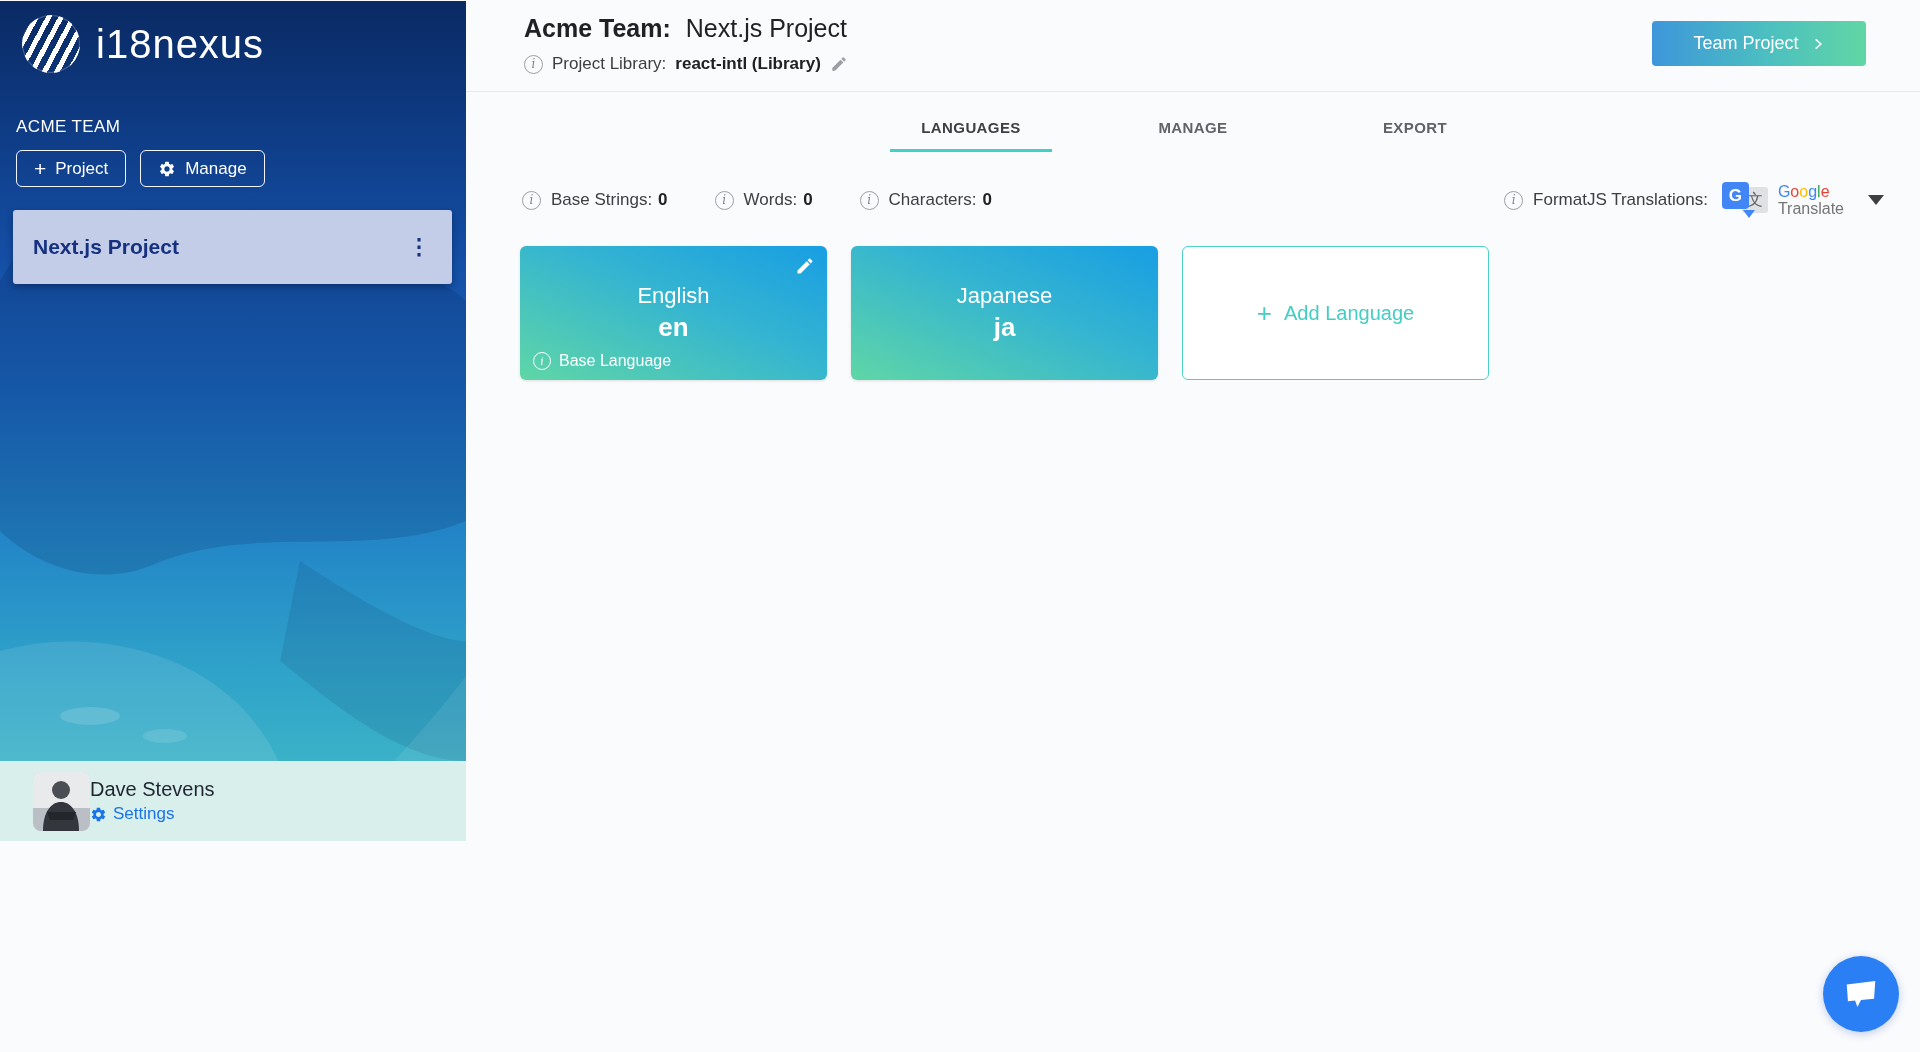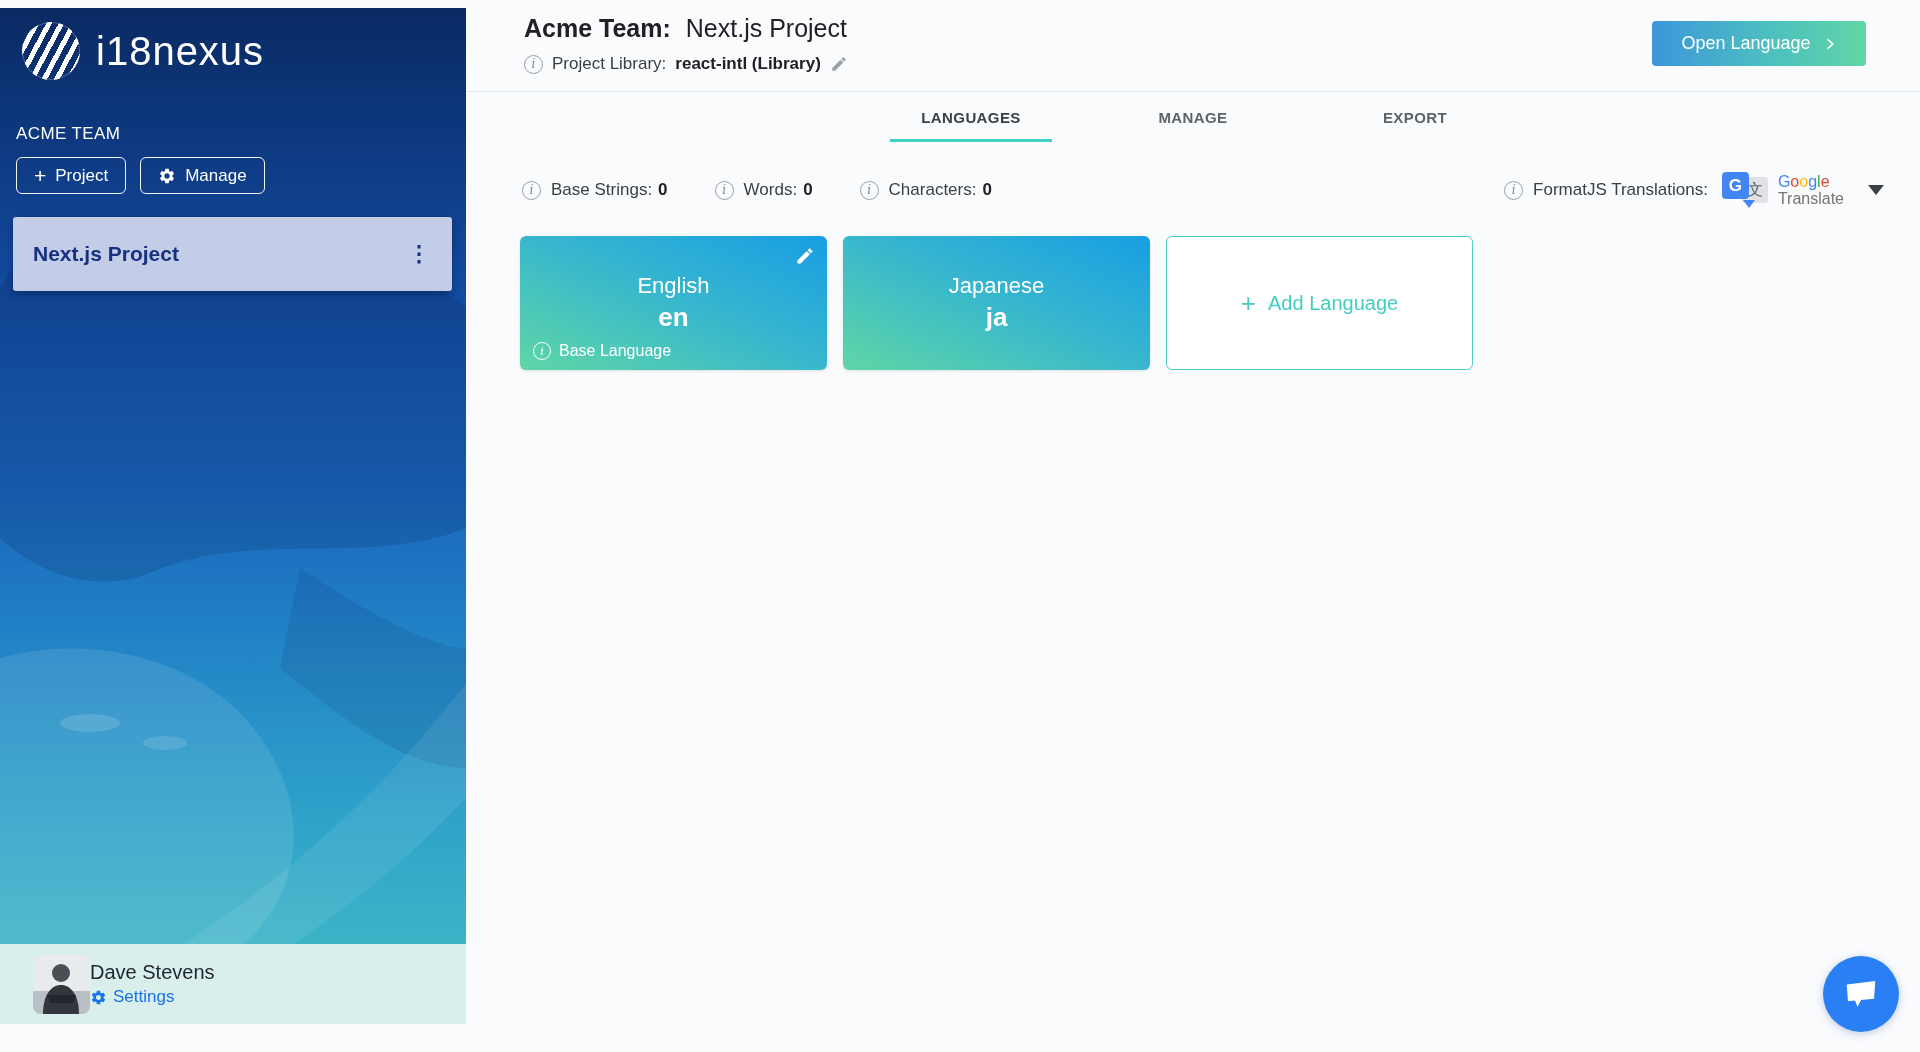--- a/index.html
+++ b/index.html
@@ -1,20 +1,20 @@
 <!DOCTYPE html>
 <html><head>
 <meta charset="utf-8">
 <style>
   * { margin:0; padding:0; box-sizing:border-box; }
   html,body { width:1920px; height:1052px; overflow:hidden;
     font-family:"Liberation Sans", sans-serif; background:#fafbfd; }
 
   
-  .sidebar { position:absolute; left:0; top:8px; width:466px; height:1016px;
+  .sidebar { position:absolute; left:0; top:1px; width:466px; height:840px;
     background:linear-gradient(180deg,#0a2a63 0%,#0e3a82 14%,#144ea4 30%,#1a67bd 48%,#2386c7 64%,#2fa3c9 80%,#45bec6 100%);
     overflow:hidden; }
   .map-overlay { position:absolute; inset:0; pointer-events:none; }
   .sb-content { position:relative; z-index:2; height:100%; }
 
   .logo-row { display:flex; align-items:center; gap:16px; padding:14px 20px 0 22px; }
   .globe { width:58px; height:58px; border-radius:50%; flex:0 0 auto;
     background:repeating-linear-gradient(118deg,#ffffff 0 5px,rgba(255,255,255,0) 5px 11px);
     box-shadow:inset 0 0 0 1px rgba(255,255,255,.25); }
   .logo-text { color:#fff; font-size:40px; font-weight:300; letter-spacing:1px; line-height:1; }
@@ -58,21 +58,21 @@
   .lib-value { color:#202124; font-size:17px; font-weight:bold; }
   .pencil-svg { width:18px; height:18px; fill:#9aa0a6; cursor:pointer; }
 
   .open-project-btn { position:absolute; top:21px; right:54px; width:214px; height:45px;
     border:none; border-radius:4px; cursor:pointer;
     background:linear-gradient(90deg,#3e96da 0%,#4cc0c0 55%,#61d6a4 100%);
     color:#fff; font-size:18px; font-family:inherit;
     display:flex; align-items:center; justify-content:center; gap:12px; }
   .chev-right { width:14px; height:14px; stroke:#fff; stroke-width:2.6; fill:none; }
 
-  .tabs-row { display:flex; justify-content:center; margin-top:17px; }
+  .tabs-row { display:flex; justify-content:center; margin-top:27px; }
   .tab { width:162px; margin:0 30px; text-align:center; font-size:15px; letter-spacing:.4px;
     color:#5f6368; font-weight:bold; padding-bottom:13px; cursor:pointer;
     border-bottom:3px solid transparent; }
   .tab.active { color:#3c4043; border-bottom-color:#3fd0c6; }
 
   .stats-row { display:flex; align-items:center; margin-top:29px; padding:0 36px 0 56px; }
   .stat { display:flex; align-items:center; gap:10px; margin-right:47px; }
   .stat-label { color:#3c4043; font-size:17px;text-align:center; }
   .stat-value { color:#202124; font-size:17px; font-weight:bold; margin-left:-4px; }
   .spacer { flex:1; }
@@ -85,21 +85,21 @@
   .gt-blue { position:absolute; left:0; top:1px; width:27px; height:27px; background:#4286f5;
     border-radius:4px; color:#fff; font-size:17px; font-weight:bold;
     display:flex; align-items:center; justify-content:center; }
   .gt-tri { position:absolute; left:21px; bottom:1px; width:0; height:0;
     border-left:6px solid transparent; border-right:6px solid transparent; border-top:8px solid #4286f5; }
   .gt-text { font-size:16px; line-height:17px; }
   .gt-line2 { color:#757575; }
   .caret-down { width:0; height:0; border-left:8px solid transparent; border-right:8px solid transparent;
     border-top:10px solid #3c4043; margin-left:14px; cursor:pointer; }
 
-  .cards-row { display:flex; gap:16px; margin-top:27px; padding-left:54px; }
+  .cards-row { display:flex; gap:24px; margin-top:27px; padding-left:54px; }
   .lang-card { position:relative; width:307px; height:134px; border-radius:6px;
     background:linear-gradient(to top right,#5fd6a6 0%,#35b5d0 55%,#189ee3 100%);
     color:#fff; display:flex; flex-direction:column; align-items:center; justify-content:center;
     cursor:pointer; box-shadow:0 1px 3px rgba(0,0,0,.12); }
   .lang-name { font-size:22px; }
   .lang-code { font-size:26px; font-weight:bold; margin-top:3px; }
   .card-pencil { position:absolute; top:10px; right:12px; }
   .card-pencil .pencil-svg { width:20px; height:20px; fill:#fff; }
   .base-badge { position:absolute; left:13px; bottom:10px; display:flex; align-items:center; gap:8px;
     font-size:16px; color:#fff; }
@@ -185,21 +185,21 @@
     </div>
     <div class="lib-line">
       <span class="info-i">i</span>
       <span class="lib-label">Project Library:</span>
       <span class="lib-value">react-intl (Library)</span>
       <svg class="pencil-svg" viewBox="0 0 24 24">
           <path d="M3 17.25V21h3.75L17.81 9.94l-3.75-3.75L3 17.25zM20.71 7.04c.39-.39.39-1.02 0-1.41l-2.34-2.34c-.39-.39-1.02-.39-1.41 0l-1.83 1.83 3.75 3.75 1.83-1.83z"></path>
         </svg>
     </div>
     <button class="open-project-btn">
-      <span>Open Language</span>
+      <span>Team Project</span>
       <svg class="chev-right" viewBox="0 0 24 24">
           <polyline points="8,4 17,12 8,20"></polyline>
         </svg>
     </button>
   </div>
 
   <div class="tabs-row">
     <div class="tab active">LANGUAGES</div>
     <div class="tab">MANAGE</div>
     <div class="tab">EXPORT</div>

